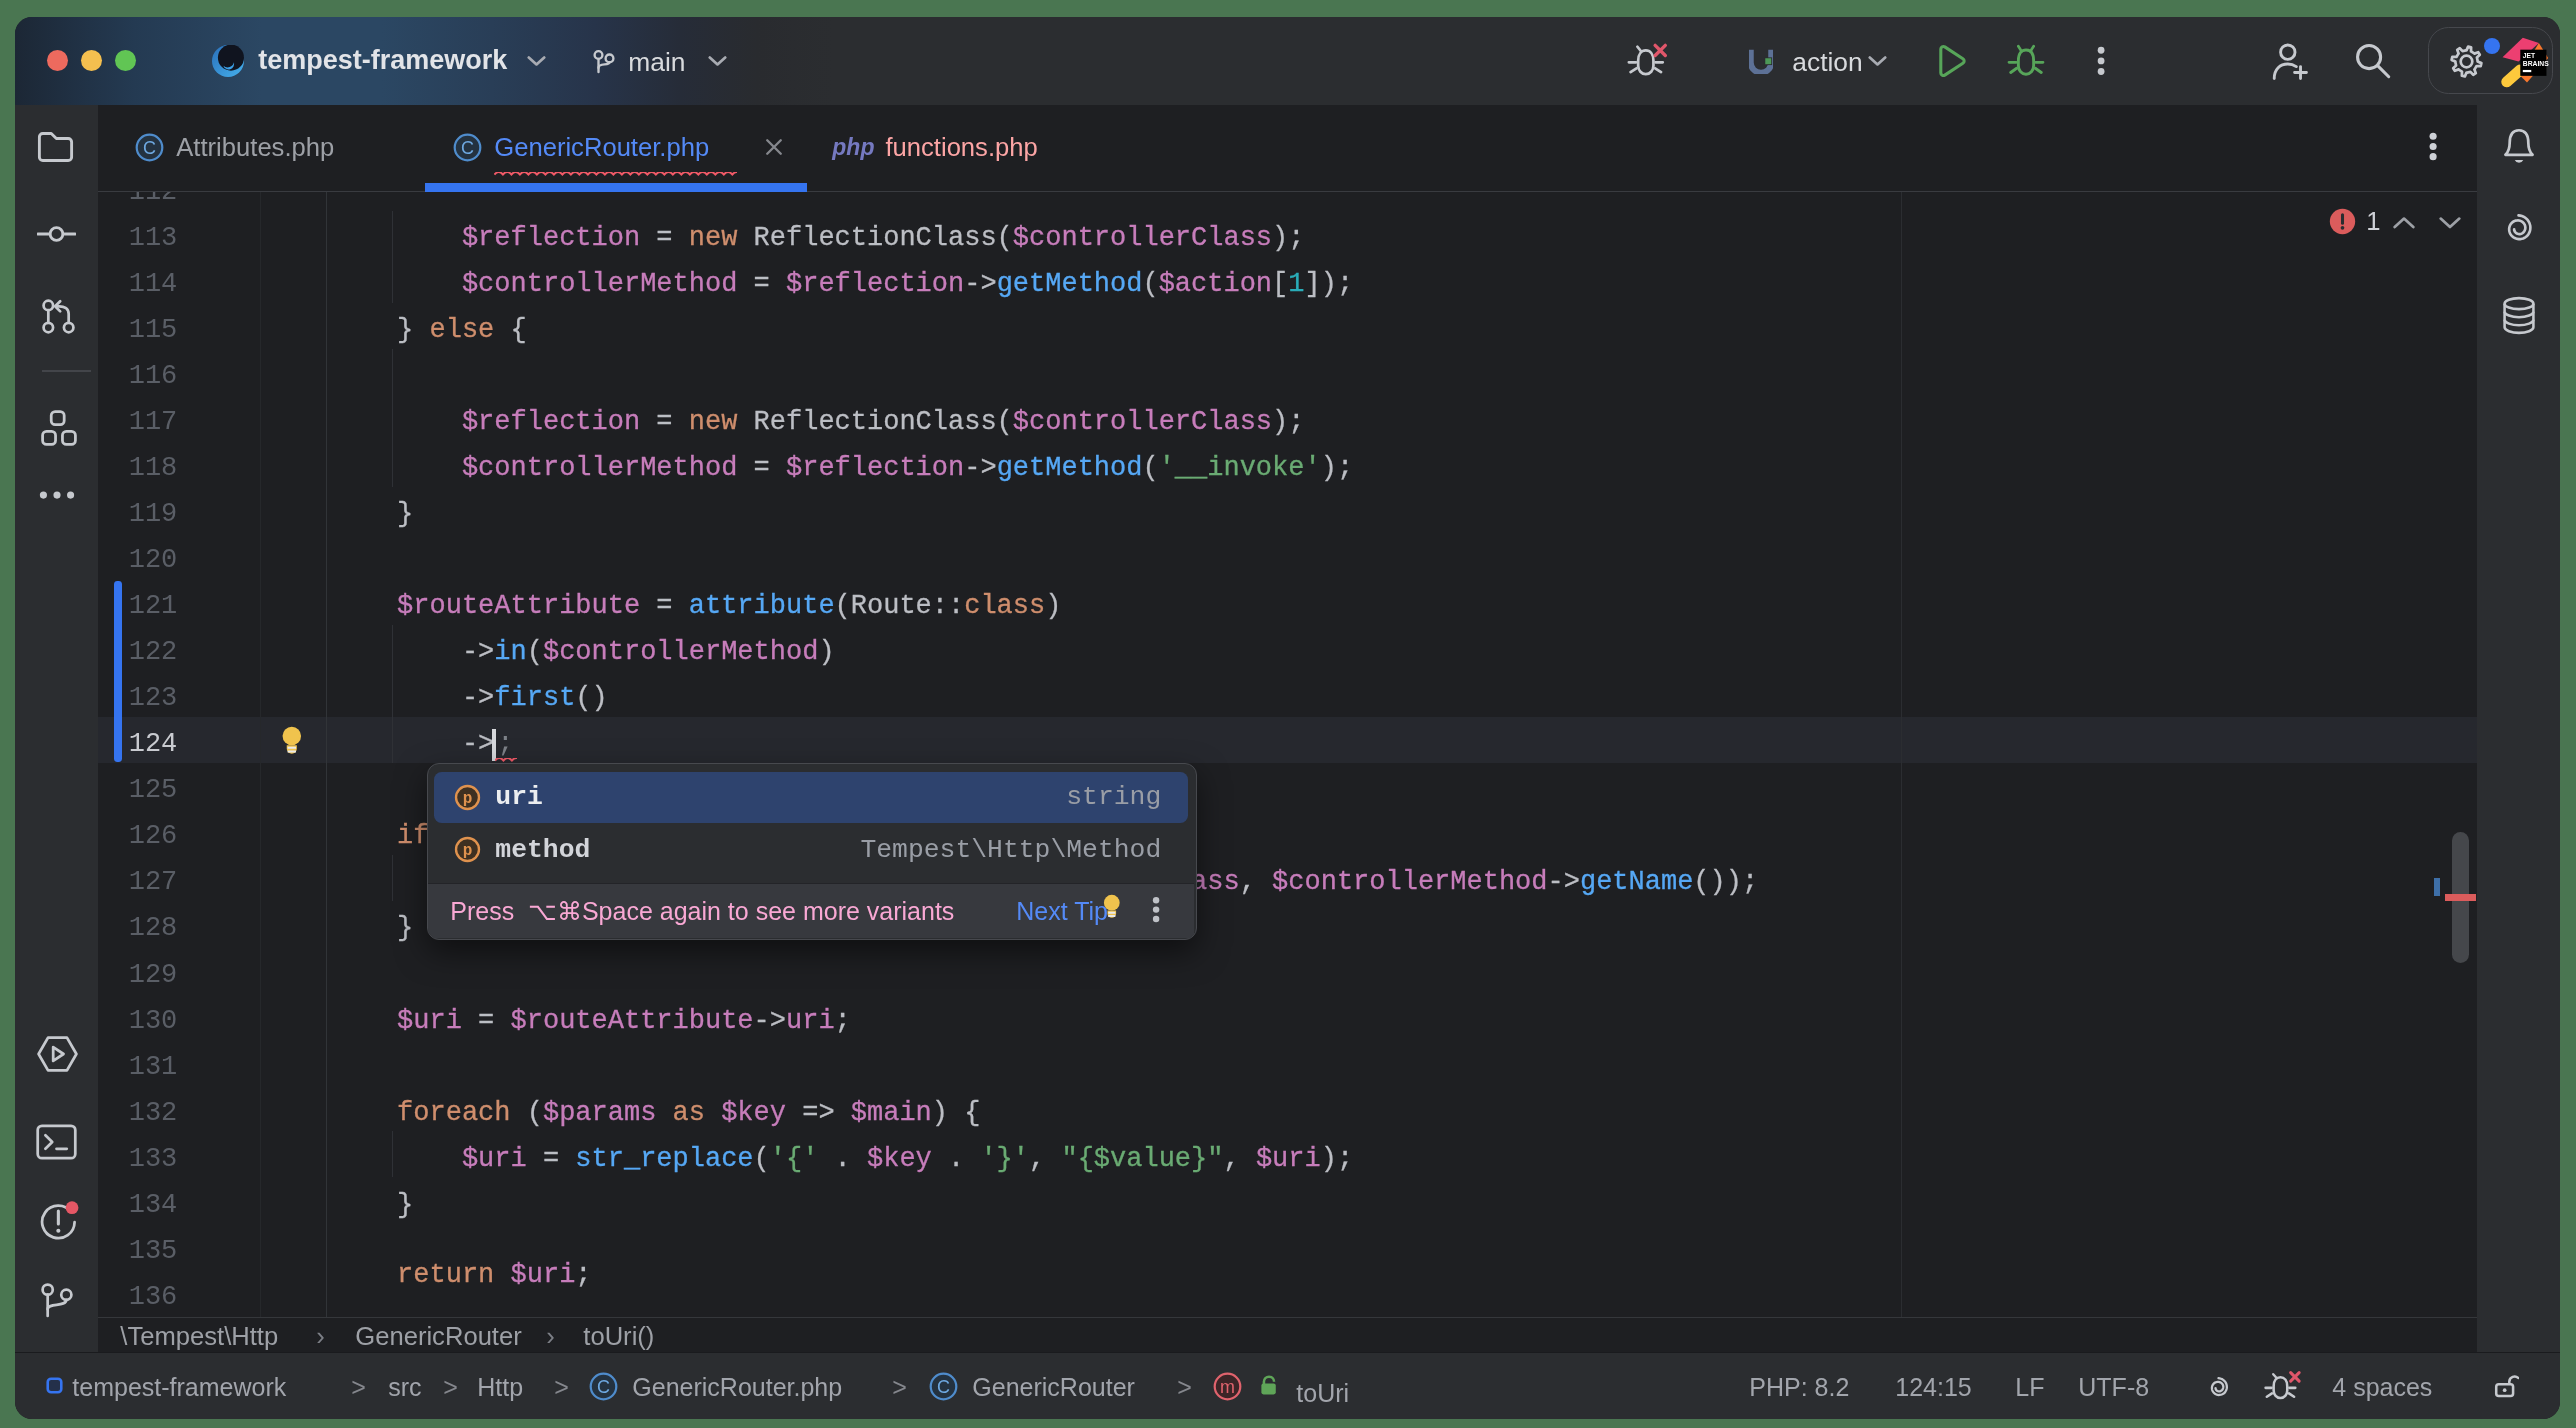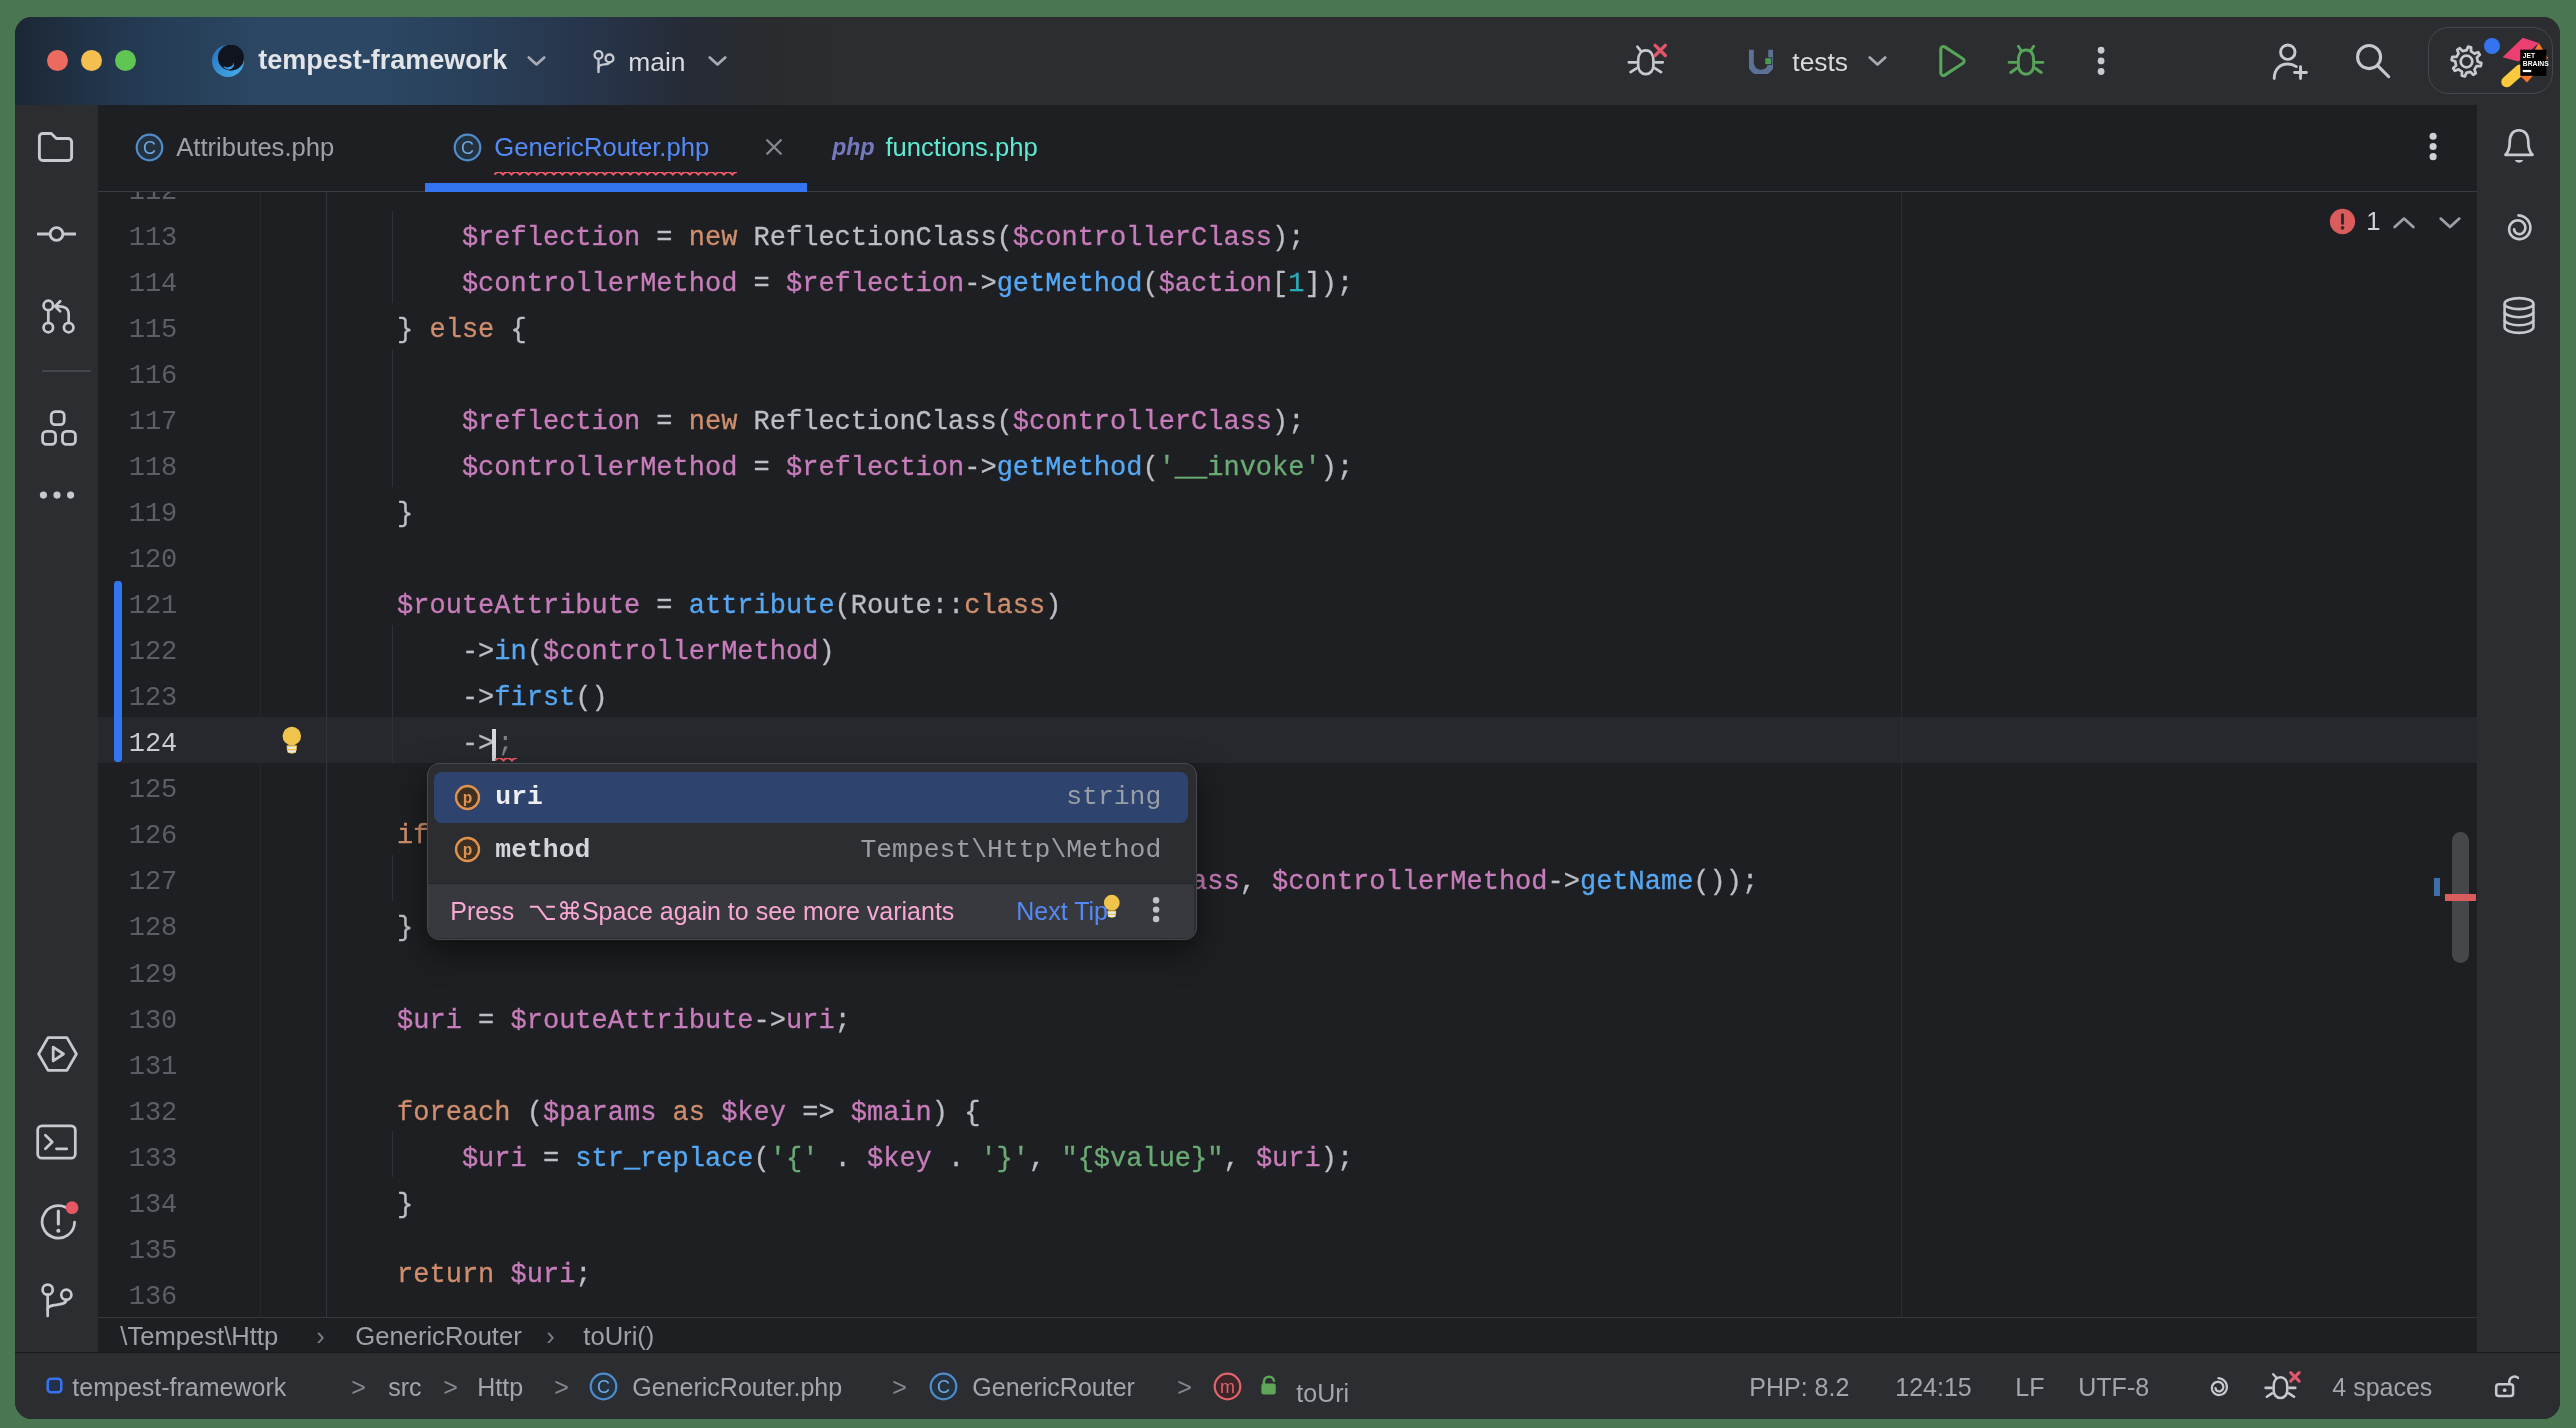--- a/index.html
+++ b/index.html
@@ -78,21 +78,21 @@
           <path d="M33 4 L45 16 M45 4 L33 16" stroke="#e0566a" stroke-width="4" stroke-linecap="round"></path>
         </svg>
       </div>
     <div class="abs" style="left:1734px;top:31px;">
         <svg style="" width="24" height="25.6" viewBox="0 0 28 30" fill="none">
           <path d="M2 2 V17 a12 12 0 0 0 24 0 V2" stroke="#5d7196" stroke-width="7" fill="none"></path>
           <rect x="18" y="11" width="9" height="9" fill="#2b2d30"></rect>
           <rect x="19" y="12" width="7" height="7" fill="#4d9857"></rect>
         </svg>
       </div>
-    <div class="abs" style="left:1777px;top:30px;font-size:26.4px;color:#d8dadd;">tests</div>
+    <div class="abs" style="left:1777px;top:30px;font-size:26.4px;color:#d8dadd;">action</div>
     <div class="abs" style="left:1853px;top:38px;">
         <svg style="" width="19" height="12" viewBox="0 0 22 14" fill="none">
           <path d="M2 3 L11.0 11 L20 3" stroke="#a8abb2" stroke-width="3.2" stroke-linecap="round" stroke-linejoin="round"></path>
         </svg>
       </div>
     <div class="abs" style="left:1919px;top:25.6px;">
         <svg style="" width="34" height="36" viewBox="0 0 40 42" fill="none">
           <path d="M8 7 C8 4.6 10.6 3.2 12.7 4.4 L34 18.4 C36 19.7 36 22.3 34 23.6 L12.7 37.6 C10.6 38.8 8 37.4 8 35 Z" stroke="#57a559" stroke-width="3.6" stroke-linejoin="round"></path>
         </svg>
       </div>
@@ -260,21 +260,21 @@
           <path d="M0 3 q 5.0 -6 10 0 q 5.0 -6 10 0 q 5.0 -6 10 0 q 5.0 -6 10 0 q 5.0 -6 10 0 q 5.0 -6 10 0 q 5.0 -6 10 0 q 5.0 -6 10 0 q 5.0 -6 10 0 q 5.0 -6 10 0 q 5.0 -6 10 0 q 5.0 -6 10 0 q 5.0 -6 10 0 q 5.0 -6 10 0 q 5.0 -6 10 0 q 5.0 -6 10 0 q 5.0 -6 10 0 q 5.0 -6 10 0 q 5.0 -6 10 0 q 5.0 -6 10 0 q 5.0 -6 10 0 q 5.0 -6 10 0 q 5.0 -6 10 0 q 5.0 -6 10 0 q 5.0 -6 10 0 q 5.0 -6 10 0 q 5.0 -6 10 0 q 5.0 -6 10 0 q 5.0 -6 10 0" stroke="#f25a68" stroke-width="2.2" fill="none"></path>
         </svg>
       </div>
     <div class="abs" style="left:665px;top:31px;width:22px;height:22px;">
         <svg style="" width="22" height="22" viewBox="0 0 26 26" fill="none">
           <path d="M5 5 L21 21 M21 5 L5 21" stroke="#85878d" stroke-width="2.8" stroke-linecap="round"></path>
         </svg>
       </div>
     <div class="abs ctr" style="left:734px;top:0;height:85px;">
       <span style="font-size:23px;font-style:italic;font-weight:bold;color:#7579c0;">php</span>
-      <span style="margin-left:11px;font-size:25.6px;color:#5eead4;text-align:center;">functions.php</span>
+      <span style="margin-left:11px;font-size:25.6px;color:#fca5a5;text-align:center;">functions.php</span>
     </div>
     <div class="abs" style="left:327px;top:78px;width:382px;height:8.5px;background:#3574f0;"></div>
     <div class="abs" style="left:2330px;top:25.6px;">
         <svg style="" width="10.2" height="36" viewBox="0 0 12 42" fill="none">
           <circle cx="6" cy="6" r="4.2" fill="#ced0d6"></circle>
           <circle cx="6" cy="18" r="4.2" fill="#ced0d6"></circle>
           <circle cx="6" cy="30" r="4.2" fill="#ced0d6"></circle>
         </svg>
       </div>
   </div>

